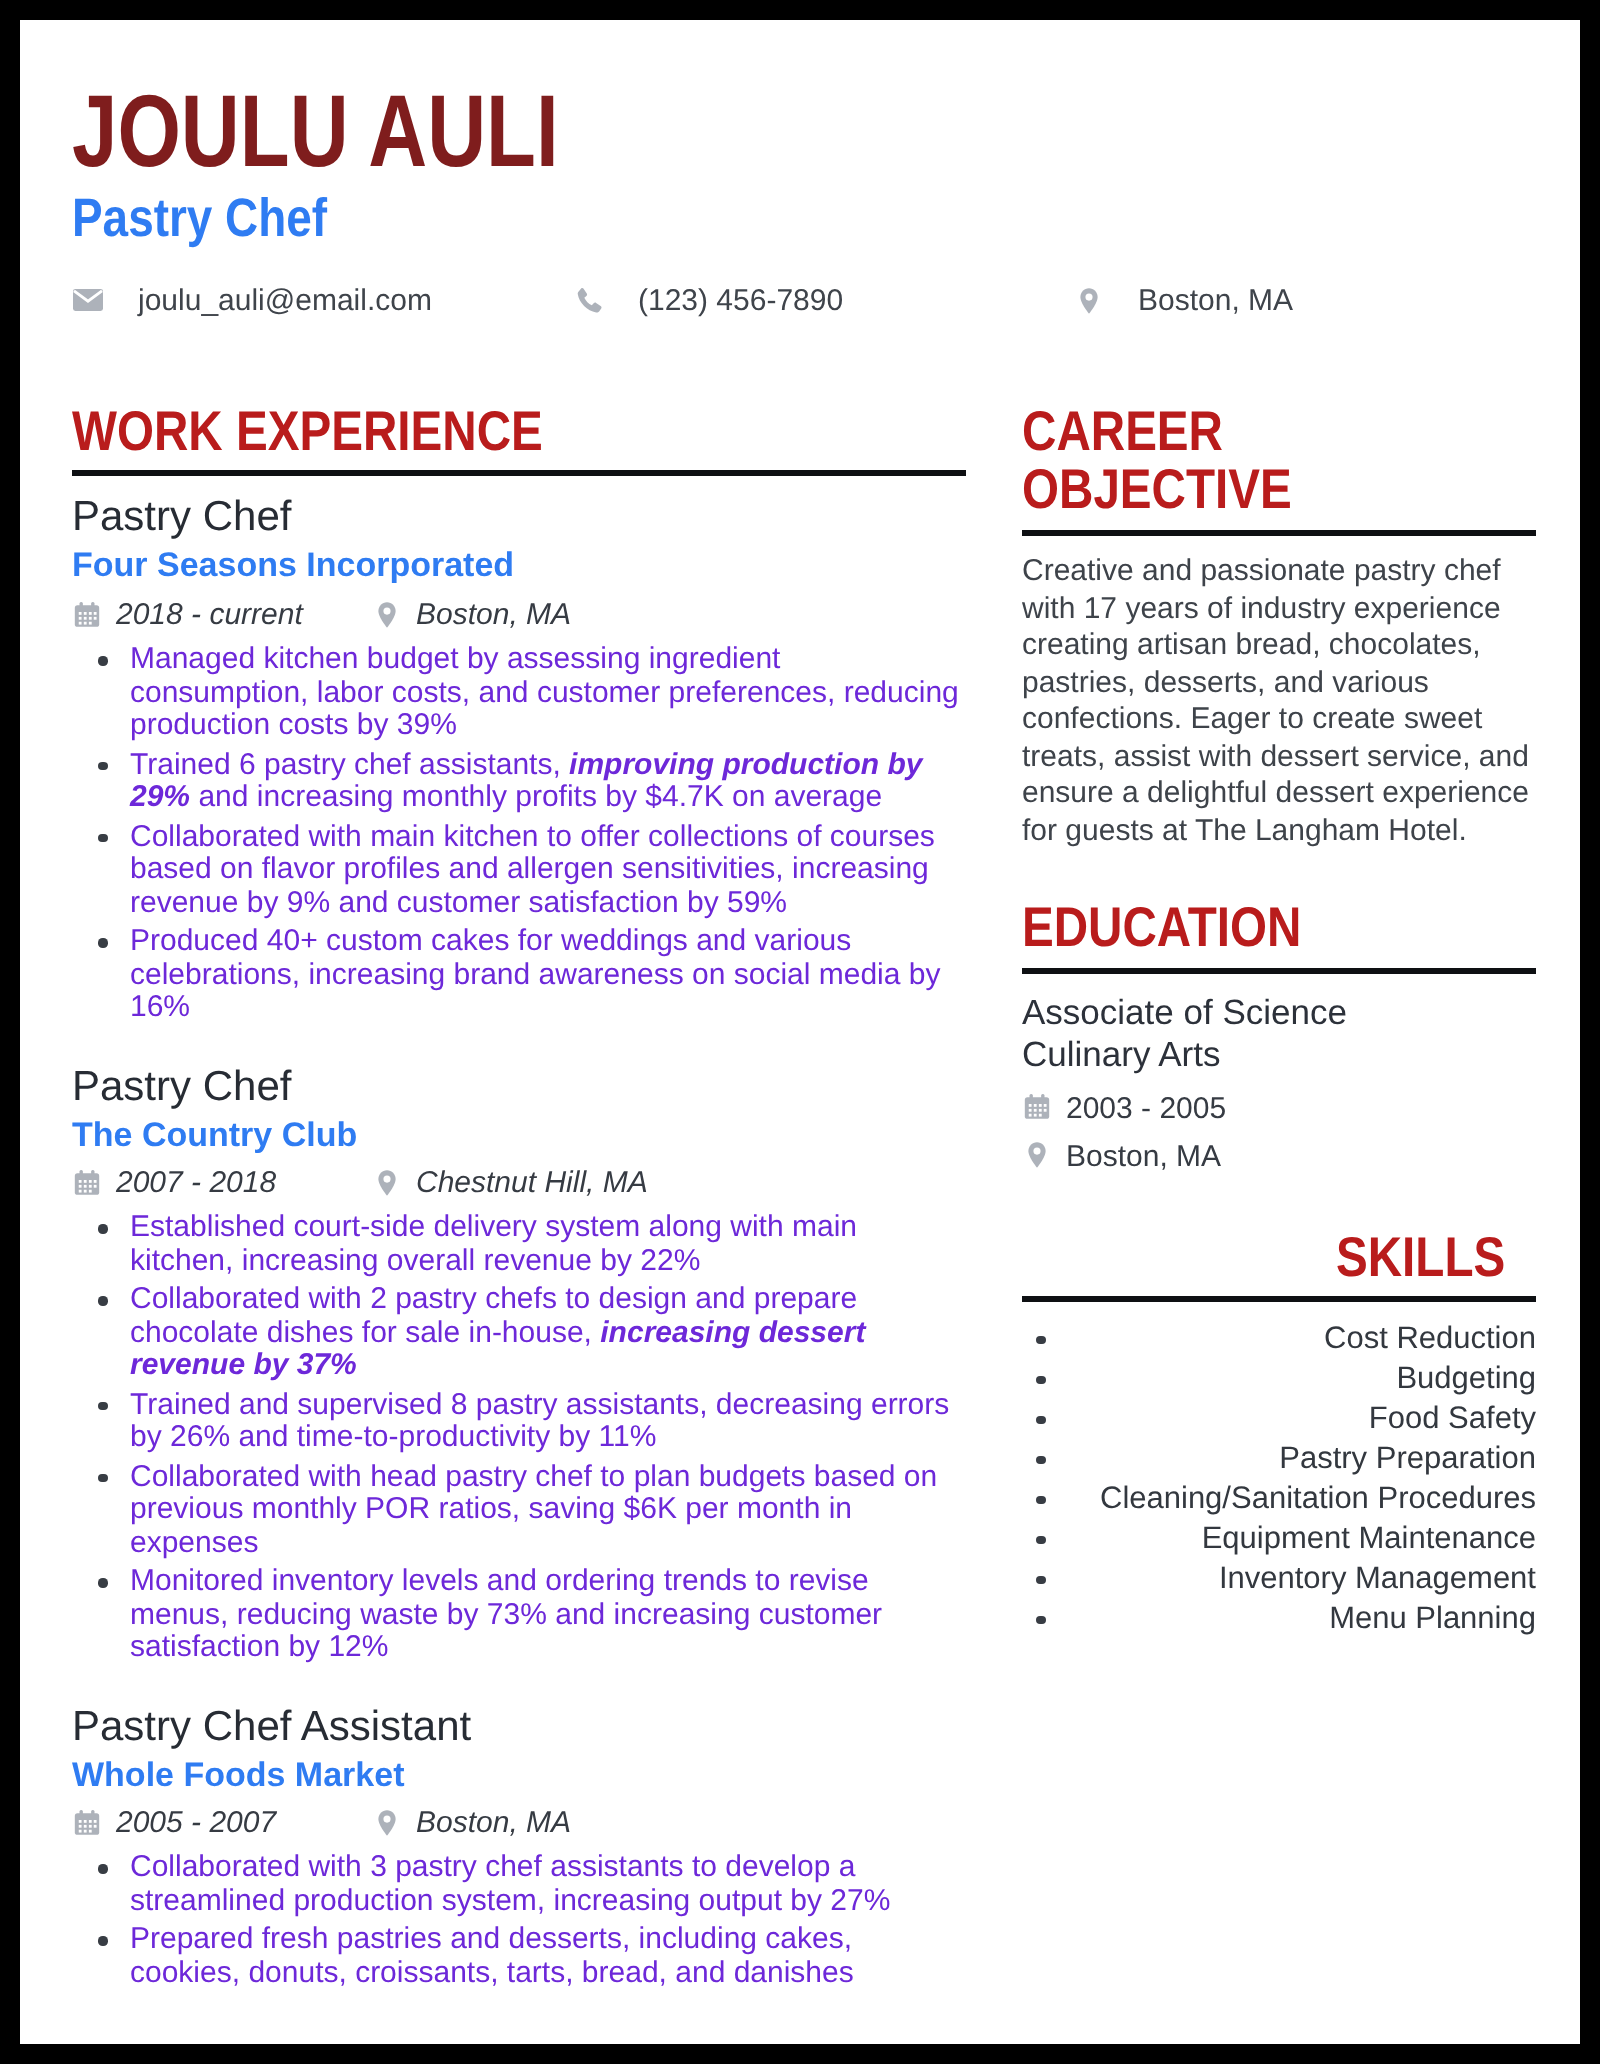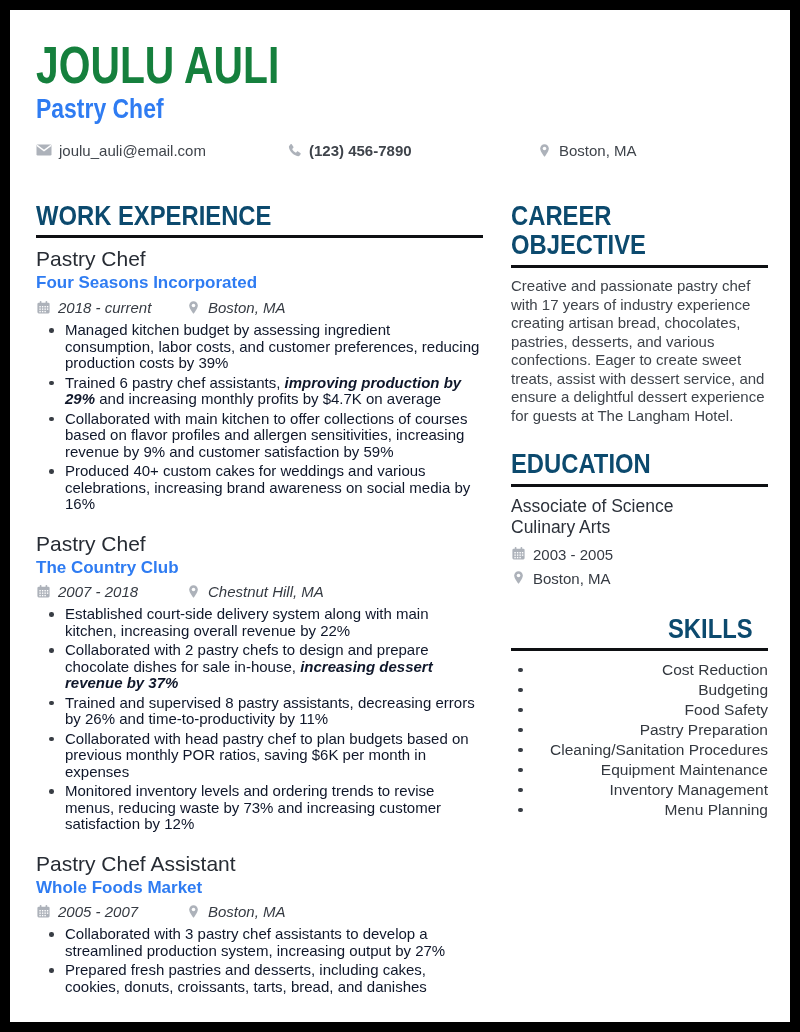--- a/index.html
+++ b/index.html
@@ -7,45 +7,45 @@
     width:800px; height:1032px; box-sizing:border-box;
     border:10px solid #000; background:#fff;
     padding:30px 22px 0 26px;
     font-family:"Liberation Sans", sans-serif;
     color:#3e434a; overflow:hidden;
   }
   .condense { display:inline-block; transform:scaleX(0.8); transform-origin:0 50%; white-space:nowrap; }
   .condense-wrap { display:inline-block; transform:scaleX(0.85); transform-origin:0 0; }
 
   
-  h1.name { margin:0; font-size:51px; line-height:1.0; font-weight:bold; color:#15803d; letter-spacing:0; }
+  h1.name { margin:0; font-size:51px; line-height:1.0; font-weight:bold; color:#7f1d1d; letter-spacing:0; }
   .cand-title { margin:4px 0 0; font-size:27px; line-height:1.1; font-weight:bold; color:var(--accent); }
   .contact-row { display:flex; align-items:center; margin-top:17px; font-size:15px; color:#3f444b; }
-  .c-item { display:flex; align-items:center; gap:7px; }
-  .c-item.w1 { width:251px; } .c-item.w2 { width:250px;font-weight:bold; }
+  .c-item { display:flex; align-items:center; gap:17px; }
+  .c-item.w1 { width:251px; } .c-item.w2 { width:250px; }
   .icon { flex:none; display:inline-flex; color:#adb2ba; }
 
   
   main { display:flex; gap:28px; margin-top:42px; }
   .col-left { width:447px; flex:none; }
   .col-right { flex:1; min-width:0; }
 
-  h2.sec { margin:0 0 9px; font-size:28px; line-height:1.06; font-weight:bold; color:#0c4a6e;
+  h2.sec { margin:0 0 9px; font-size:28px; line-height:1.06; font-weight:bold; color:#b91c1c;
            border-bottom:3px solid #0e1013; padding-bottom:5px; }
 
   
   .job { margin-bottom:19px; }
   .job-title { margin:0; font-size:21px; line-height:1.1; font-weight:normal; color:#272c34; }
   .company { margin-top:3px; font-size:17px; line-height:1.15; font-weight:bold; color:var(--accent); }
   .meta { display:flex; align-items:center; margin-top:6px; font-size:15px; color:#363b43; }
   .meta-item { display:flex; align-items:center; gap:7px;font-style:italic; }
   .meta-item.first { width:150px; }
   ul.bullets { list-style:none; margin:6px 0 0; padding:0; }
   ul.bullets li { position:relative; padding-left:29px; font-size:15px; line-height:16.5px;
-                  margin-bottom:3px; color:#0f172a; }
+                  margin-bottom:3px; color:#6d28d9; }
   ul.bullets li::before { content:""; position:absolute; left:13px; top:6px; width:4.6px; height:4.6px;
                   border-radius:50%; background:#383d44; }
   .em { font-weight:bold; font-style:italic; }
 
   
   .objective { margin:8px 0 0; font-size:15px; line-height:18.5px; color:#3e434a; }
   .section + .section { margin-top:24px; }
   .section.skills-sec { margin-top:27px;text-align:right; }
   .edu-line { font-size:17.5px; line-height:21.5px; color:#2c313a; }
   .edu-school { font-size:17px; line-height:22px; font-weight:bold; color:var(--accent); margin-top:1px; }

